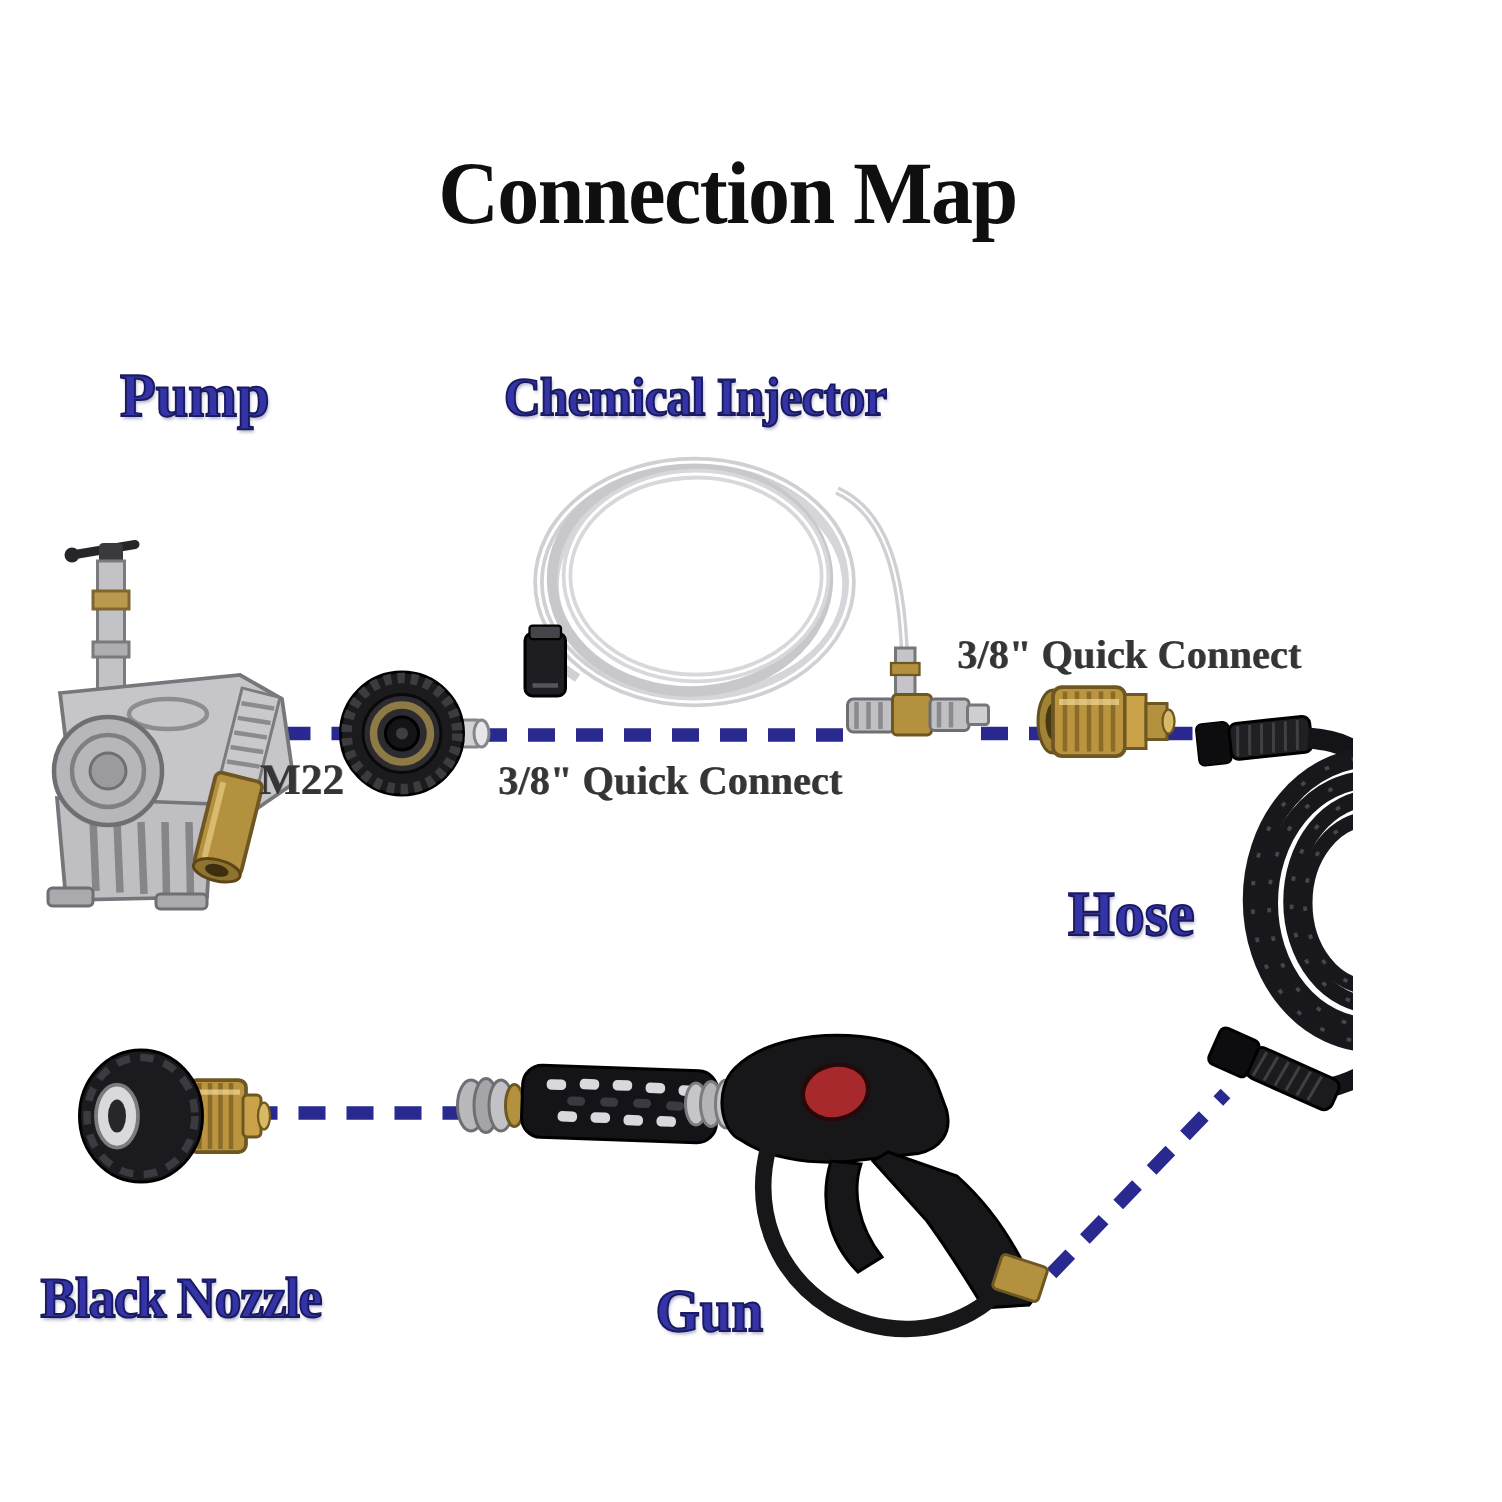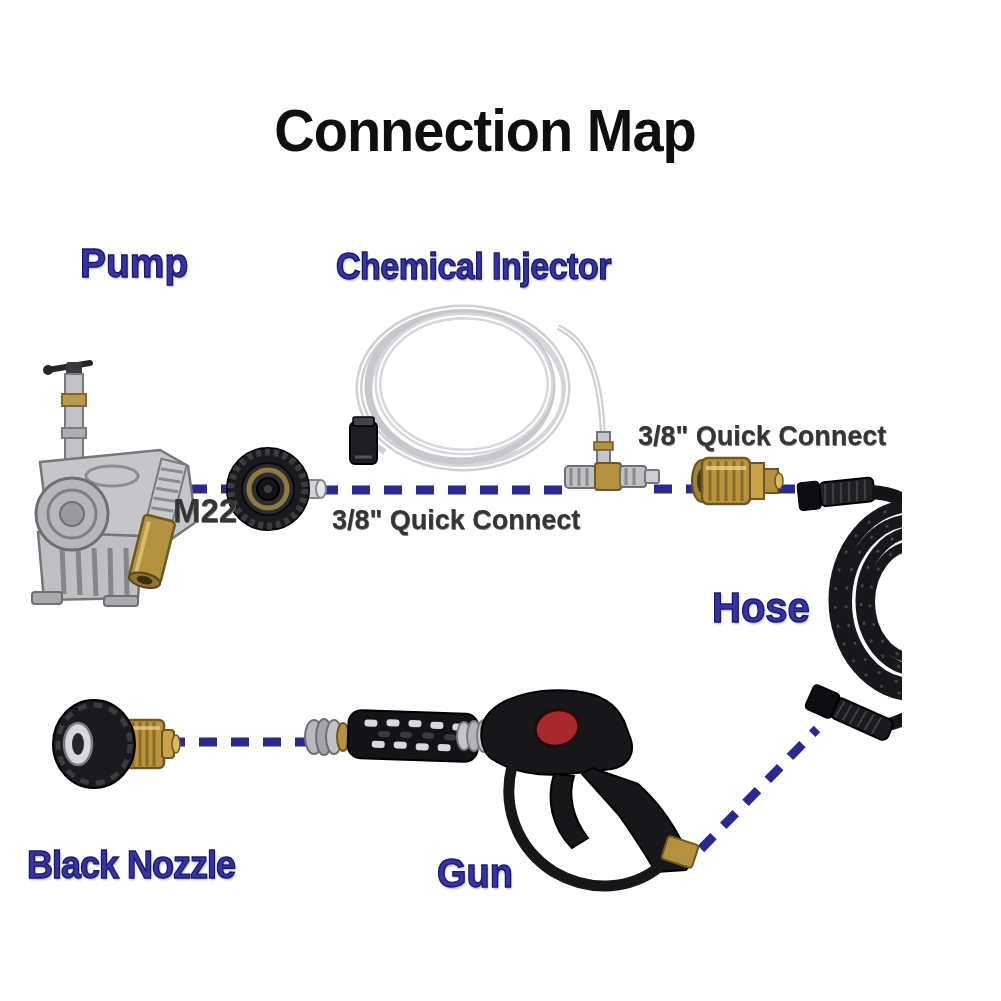--- a/index.html
+++ b/index.html
@@ -1,18 +1,18 @@
 <!DOCTYPE html>
 <html><head>
 <meta charset="utf-8">
 <style>
   html,body { margin:0; padding:0; background:#ffffff; }
   #stage {
     position:relative; width:902px; height:1001px; background:#ffffff;
-    overflow:hidden; font-family:Liberation Sans, sans-serif;
+    overflow:hidden; font-family:Liberation Serif, serif;
   }
   .abs { position:absolute; }
   #title {
     left:0; top:96px; width:970px; text-align:center;
     font-size:56px; font-weight:bold; letter-spacing:-1px; color:#0f0f0f;
     transform:scaleY(1.06); transform-origin:top center; z-index:3;
   }
   .blue-label {
     font-weight:bold; color:#3434a6; z-index:3;
     -webkit-text-stroke:1.3px #1a1a62;
@@ -21,21 +21,21 @@
   }
   .dark-label {
     font-weight:bold; color:#353535; z-index:3; white-space:nowrap;
     text-shadow:0.5px 0.5px 0 #7a7a7a;
   }
   #lbl-pump          { left:80px;  top:240px; font-size:39px; }
   #lbl-chem          { left:336px; top:246px; font-size:34px; letter-spacing:-0.5px; }
   #lbl-hose          { left:712px; top:584px; font-size:40px; }
   #lbl-black-nozzle  { left:27px;  top:843px; font-size:36px; letter-spacing:-1px; }
   #lbl-gun           { left:437px; top:851px; font-size:38px; }
-  #lbl-m22           { left:173px; top:492px; font-size:33px; }
+  #lbl-m22           { left:173px; top:504px; font-size:29px; }
   #lbl-qc-bottom     { left:332px; top:505px; font-size:27px; }
   #lbl-qc-top        { left:638px; top:421px; font-size:27px; }
   svg.part { position:absolute; z-index:2; overflow:visible; }
   #dash-overlay { position:absolute; left:0; top:0; z-index:1; }
 </style>
 </head>
 <body>
 
 <div id="stage">
 

